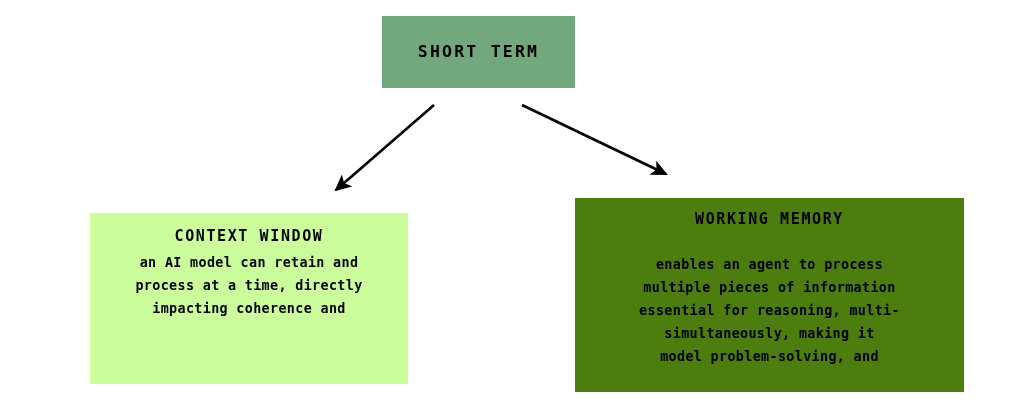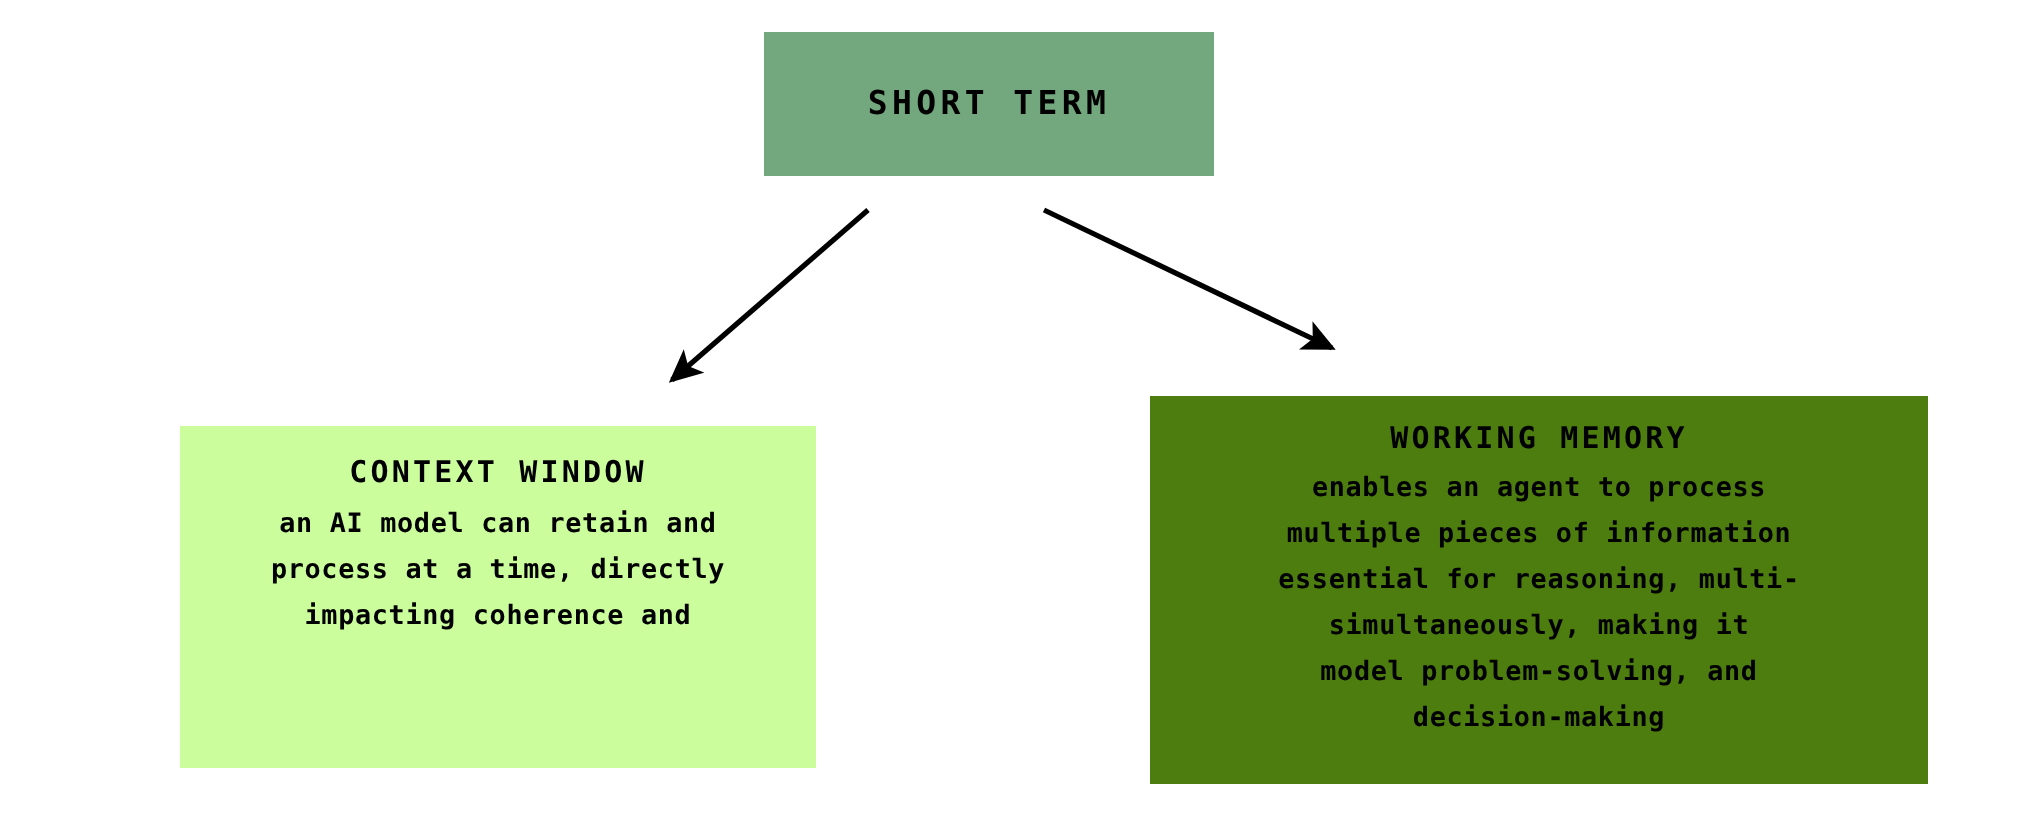--- a/index.html
+++ b/index.html
@@ -27,21 +27,21 @@
     flex-direction: column;
     align-items: center;
     justify-content: center;
     text-align: center;
     color: #000000;
   }
   
   #node-short-term {
     left: 382px;
     top: 16px;
-    width: 225px;
+    width: 193px;
     height: 72px;
     background: #73a87e;
   }
   #node-short-term .node-title {
     font-size: 16.5px;
     font-weight: bold;
     letter-spacing: 2.2px;
     line-height: 1.1;
   }
   
@@ -84,20 +84,21 @@
     letter-spacing: 1.6px;
     line-height: 1.25;
     margin-bottom: 4px;
   }
   #node-working-memory .node-body {
     font-size: 13.4px;
     font-weight: bold;
     letter-spacing: 0.35px;
     line-height: 1.72;
     max-width: 372px;
+    margin-top: 20px;
   }
   .node-body .body-line {
     display: block;
     white-space: pre;
   }
   #edges {
     position: absolute;
     left: 0;
     top: 0;
     width: 1011px;
@@ -134,17 +135,16 @@
   </div>
 
   <div class="node" id="node-working-memory">
     <div class="node-title">WORKING MEMORY</div>
     <div class="node-body">
       <span class="body-line">enables an agent to process</span>
       <span class="body-line">multiple pieces of information</span>
       <span class="body-line">essential for reasoning, multi-</span>
       <span class="body-line">simultaneously, making it</span>
       <span class="body-line">model problem-solving, and</span>
-      <span class="body-line">decision-making</span>
     </div>
   </div>
 
 </div>
 
 </body></html>

